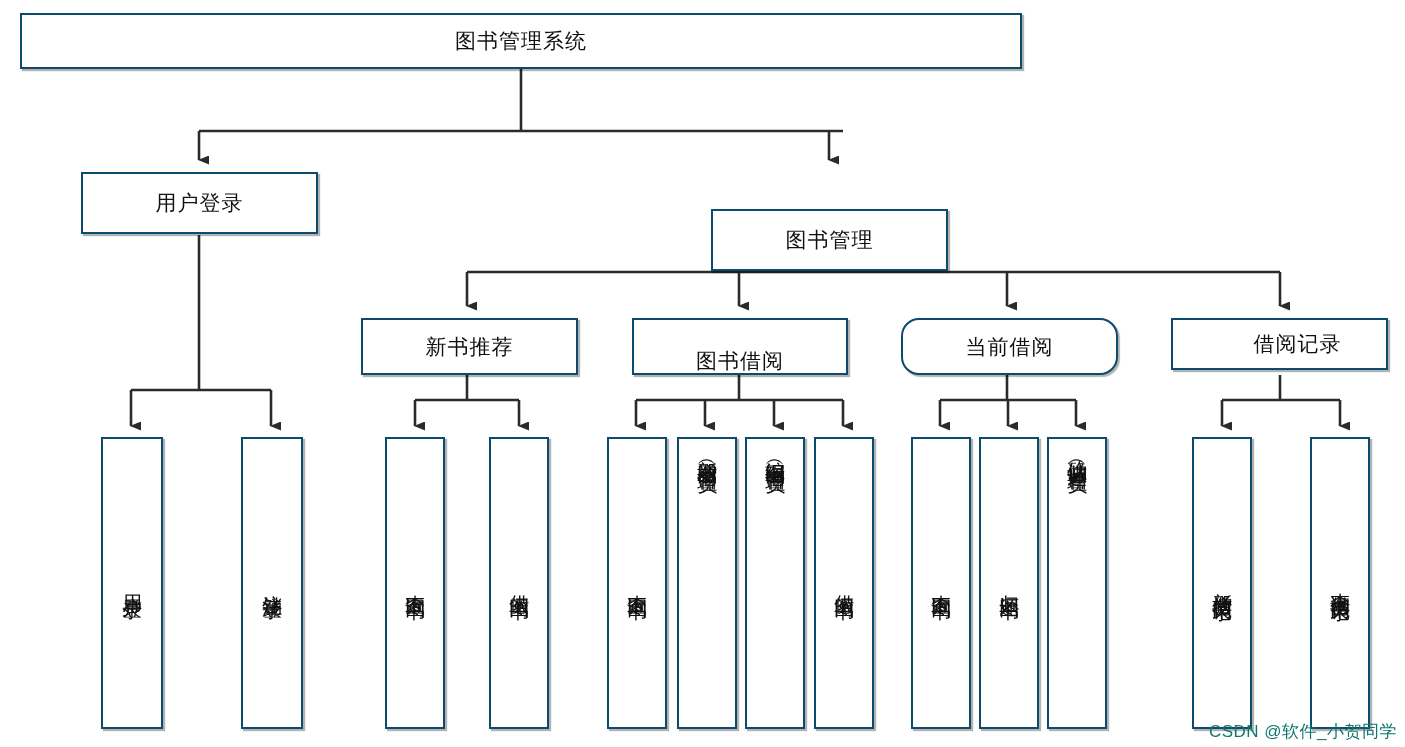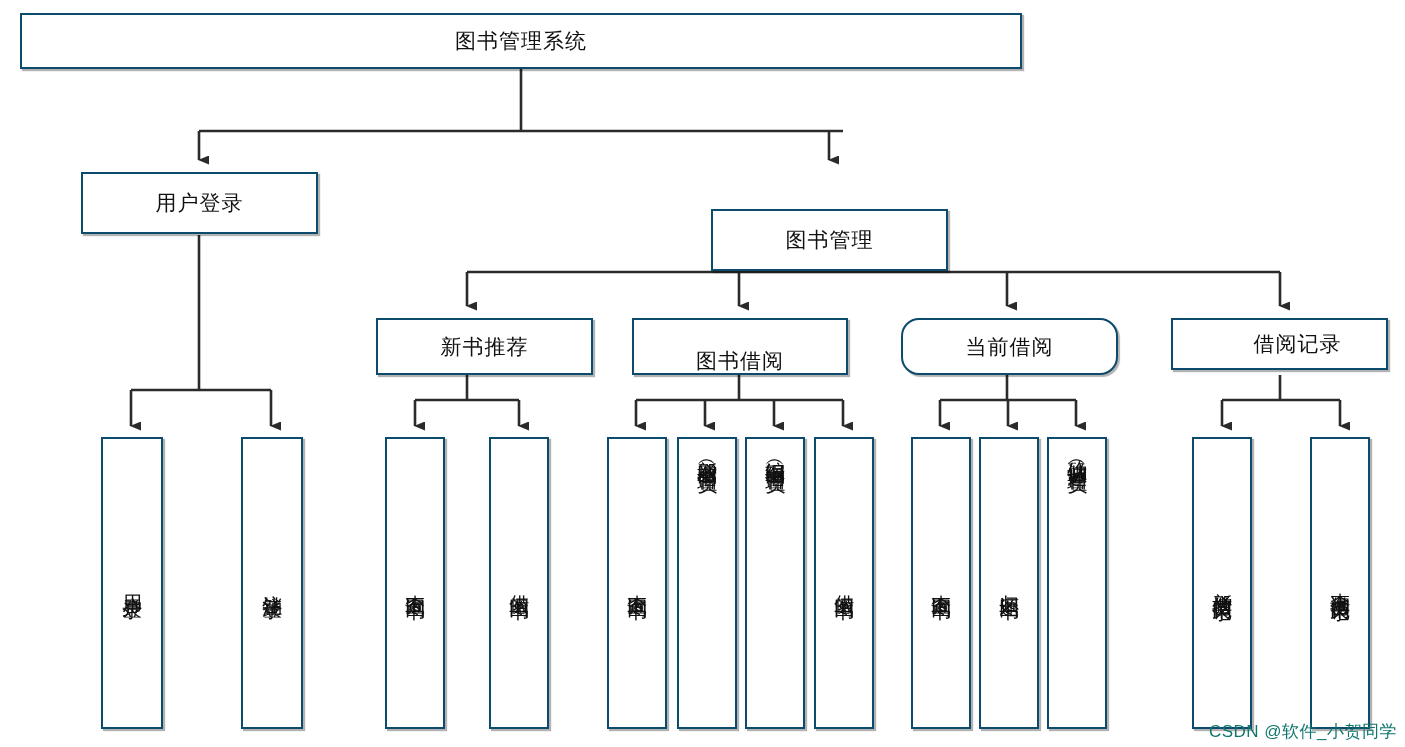--- a/index.html
+++ b/index.html
@@ -134,21 +134,21 @@
   </div>
 
   <div class="node-box" style="left:81px; top:172px; width:237px; height:62px;">
     <span class="node-label-h">用户登录</span>
   </div>
 
   <div class="node-box" style="left:711px; top:172px; width:237px; height:62px;margin-top:37px;">
     <span class="node-label-h">图书管理</span>
   </div>
 
-  <div class="node-box" style="left:376px; top:318px; width:217px; height:57px;">
+  <div class="node-box" style="left:361px; top:318px; width:217px; height:57px;">
     <span class="node-label-h">新书推荐</span>
   </div>
 
   <div class="node-box" style="left:632px; top:318px; width:216px; height:57px;align-items:flex-end;">
     <span class="node-label-h">图书借阅</span>
   </div>
 
   <div class="node-box" style="left:901px; top:318px; width:217px; height:57px;border-radius:18px;">
     <span class="node-label-h">当前借阅</span>
   </div>

